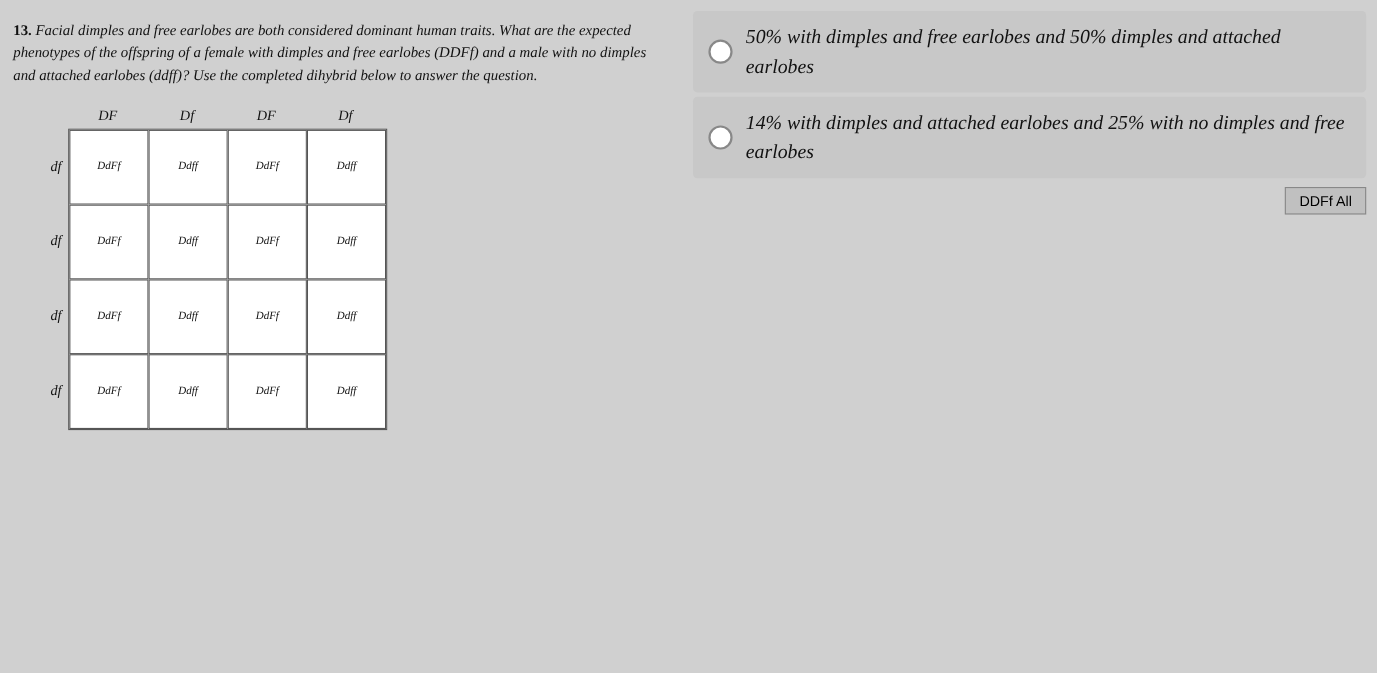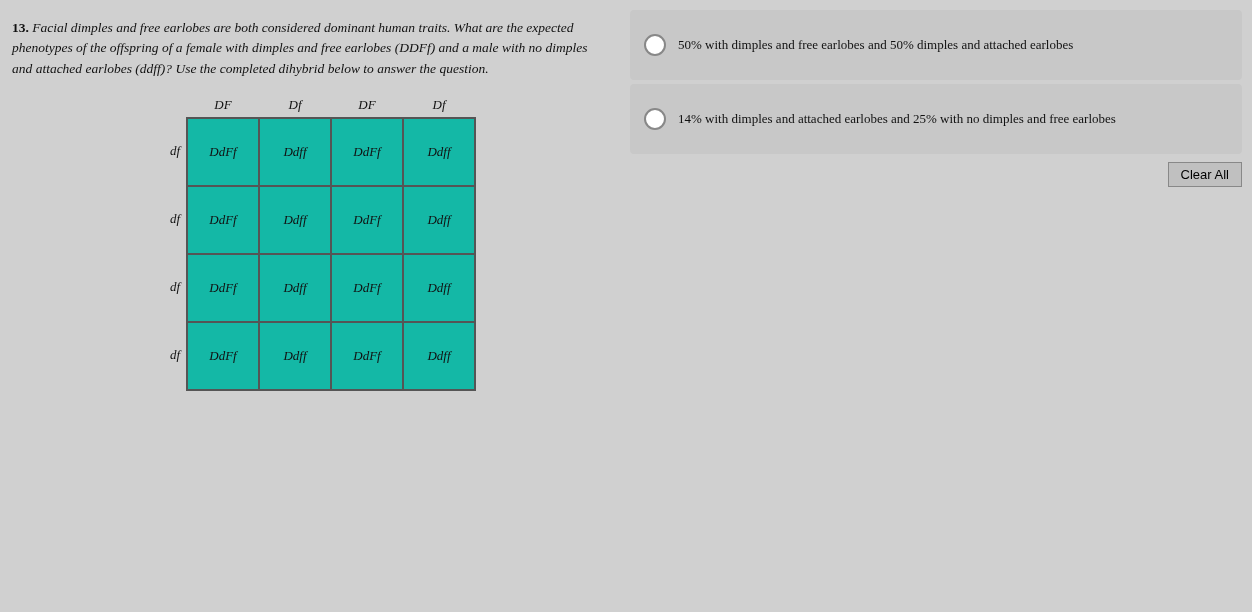--- a/index.html
+++ b/index.html
@@ -28,21 +28,20 @@
     }
 
     .question-number {
       font-style: normal;
       font-weight: bold;
     }
 
     .punnett-container {
       display: flex;
       flex-direction: column;
-      align-items: center;
       margin-top: 10px;
       font-family: Liberation Serif, serif;
     }
 
     .punnett-header-row {
       display: flex;
       margin-left: 50px;
     }
 
     .header-cell {
@@ -79,22 +78,22 @@
       grid-template-rows: repeat(4, 68px);
       border: 1.5px solid #555;
     }
 
     .punnett-cell {
       border: 1px solid #555;
       display: flex;
       align-items: center;
       justify-content: center;
       font-style: italic;
-      font-size: 13px;
-      background: #14b8a6;
+      font-size: 10px;
+      background: #ffffff;
     }
 
     .right-panel {
       flex: 1;
       display: flex;
       flex-direction: column;
       gap: 4px;
       padding: 10px 10px 10px 10px;
     }
 
@@ -111,21 +110,22 @@
     .radio-circle {
       width: 22px;
       height: 22px;
       border-radius: 50%;
       border: 2px solid #888;
       background: white;
       flex-shrink: 0;
     }
 
     .option-text {
-      font-size: 13px;
+      font-style: italic;
+      font-size: 18px;
       line-height: 1.5;
     }
 
     .clear-all-btn {
       background: #c0c0c0;
       border: 1px solid #888;
       padding: 4px 12px;
       font-size: 13px;
       cursor: pointer;
       align-self: flex-end;
@@ -179,14 +179,14 @@
 
 <div class="right-panel">
 <div class="answer-option">
       <div class="radio-circle"></div>
       <div class="option-text">50% with dimples and free earlobes and 50% dimples and attached earlobes</div>
     </div>
     <div class="answer-option">
       <div class="radio-circle"></div>
       <div class="option-text">14% with dimples and attached earlobes and 25% with no dimples and free earlobes</div>
     </div>
-    <button class="clear-all-btn">Clear All</button>
+    <button class="clear-all-btn">DDFf All</button>
   </div>
 
 </body></html>

